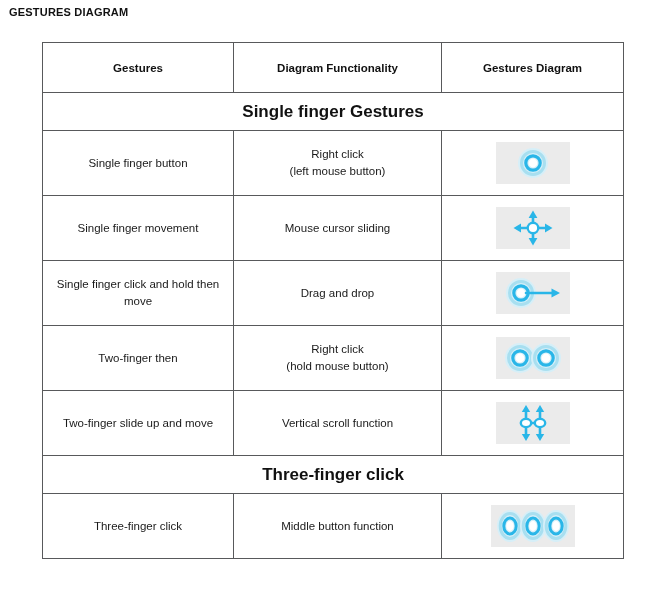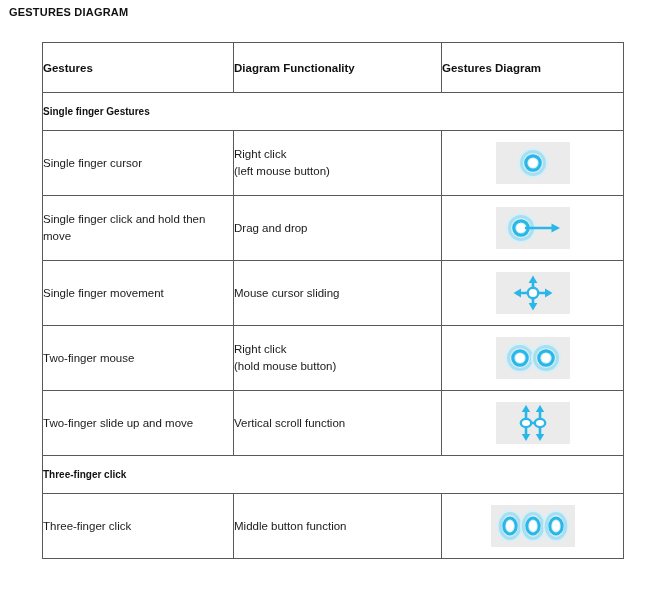--- a/index.html
+++ b/index.html
@@ -31,37 +31,37 @@
     top: 42px;
     width: 581px;
     border-collapse: collapse;
     table-layout: fixed;
   }
 
   #gestures-table td {
     border: 1px solid #58595b;
     padding: 0;
     vertical-align: middle;
-    text-align: left;
+    text-align: center;
   }
 
   .col-gesture   { width: 191px; }
   .col-function  { width: 208px; }
   .col-diagram   { width: 182px; }
 
   .header-cell {
     height: 49px;
     font-size: 11.5px;
     font-weight: bold;
     color: #111111;
   }
 
   .section-cell {
     height: 37px;
-    font-size: 10px;
+    font-size: 17px;
     font-weight: bold;
     color: #111111;
     text-align: center;
   }
 
   .body-cell {
     height: 64px;
     font-size: 11.5px;
     font-weight: normal;
     color: #1a1a1a;
@@ -113,34 +113,63 @@
       <td class="header-cell">Gestures</td>
       <td class="header-cell">Diagram Functionality</td>
       <td class="header-cell">Gestures Diagram</td>
     </tr>
 
     <tr>
       <td class="section-cell" colspan="3">Single finger Gestures</td>
     </tr>
 
     <tr>
-      <td class="body-cell">Single finger cursor</td>
+      <td class="body-cell">Single finger button</td>
       <td class="body-cell">
         <span class="cell-line">Right click</span>
         <span class="cell-line">(left mouse button)</span>
       </td>
       <td class="diagram-cell">
         <div class="diagram-wrap">
           <div class="icon-plate">
             <span>
               <svg width="34" height="34" viewBox="0 0 34 34">
                 <circle cx="17" cy="17" r="15" fill="#d6eff8"></circle>
                 <circle cx="17" cy="17" r="11.5" fill="none" stroke="#a8dff0" stroke-width="3"></circle>
                 <circle cx="17" cy="17" r="7.2" fill="none" stroke="#29b6e8" stroke-width="3.2"></circle>
                 <circle cx="17" cy="17" r="4.4" fill="#ffffff"></circle>
+              </svg>
+            </span>
+          </div>
+        </div>
+      </td>
+    </tr>
+
+    <tr>
+      <td class="body-cell">Single finger movement</td>
+      <td class="body-cell">
+        <span class="cell-line">Mouse cursor sliding</span>
+      </td>
+      <td class="diagram-cell">
+        <div class="diagram-wrap">
+          <div class="icon-plate">
+            <span>
+              <svg width="40" height="38" viewBox="0 0 40 38">
+                <g stroke="#29b6e8" stroke-width="2.6" stroke-linecap="round" fill="none">
+                  <line x1="20" y1="7" x2="20" y2="31"></line>
+                  <line x1="5" y1="19" x2="35" y2="19"></line>
+                </g>
+                <g fill="#29b6e8">
+                  <polygon points="20,1.5 24.4,9 15.6,9"></polygon>
+                  <polygon points="20,36.5 24.4,29 15.6,29"></polygon>
+                  <polygon points="0.5,19 8,14.6 8,23.4"></polygon>
+                  <polygon points="39.5,19 32,14.6 32,23.4"></polygon>
+                </g>
+                <circle cx="20" cy="19" r="6.4" fill="#29b6e8"></circle>
+                <circle cx="20" cy="19" r="4.1" fill="#ffffff"></circle>
               </svg>
             </span>
           </div>
         </div>
       </td>
     </tr>
 
     <tr>
       <td class="body-cell">Single finger click and hold then move</td>
       <td class="body-cell">
@@ -157,52 +186,23 @@
                 <circle cx="17" cy="17" r="4.4" fill="#ffffff"></circle>
                 <line x1="22" y1="17" x2="49" y2="17" stroke="#29b6e8" stroke-width="2.6" stroke-linecap="round"></line>
                 <polygon points="56,17 47.5,12.4 47.5,21.6" fill="#29b6e8"></polygon>
               </svg>
             </span>
           </div>
         </div>
       </td>
     </tr>
 
-    <tr>
-      <td class="body-cell">Single finger movement</td>
-      <td class="body-cell">
-        <span class="cell-line">Mouse cursor sliding</span>
-      </td>
-      <td class="diagram-cell">
-        <div class="diagram-wrap">
-          <div class="icon-plate">
-            <span>
-              <svg width="40" height="38" viewBox="0 0 40 38">
-                <g stroke="#29b6e8" stroke-width="2.6" stroke-linecap="round" fill="none">
-                  <line x1="20" y1="7" x2="20" y2="31"></line>
-                  <line x1="5" y1="19" x2="35" y2="19"></line>
-                </g>
-                <g fill="#29b6e8">
-                  <polygon points="20,1.5 24.4,9 15.6,9"></polygon>
-                  <polygon points="20,36.5 24.4,29 15.6,29"></polygon>
-                  <polygon points="0.5,19 8,14.6 8,23.4"></polygon>
-                  <polygon points="39.5,19 32,14.6 32,23.4"></polygon>
-                </g>
-                <circle cx="20" cy="19" r="6.4" fill="#29b6e8"></circle>
-                <circle cx="20" cy="19" r="4.1" fill="#ffffff"></circle>
-              </svg>
-            </span>
-          </div>
-        </div>
-      </td>
-    </tr>
-
-
-    <tr>
-      <td class="body-cell">Two-finger mouse</td>
+
+    <tr>
+      <td class="body-cell">Two-finger then</td>
       <td class="body-cell">
         <span class="cell-line">Right click</span>
         <span class="cell-line">(hold mouse button)</span>
       </td>
       <td class="diagram-cell">
         <div class="diagram-wrap">
           <div class="icon-plate">
             <span>
               <svg width="58" height="34" viewBox="0 0 58 34">
                 <g>

